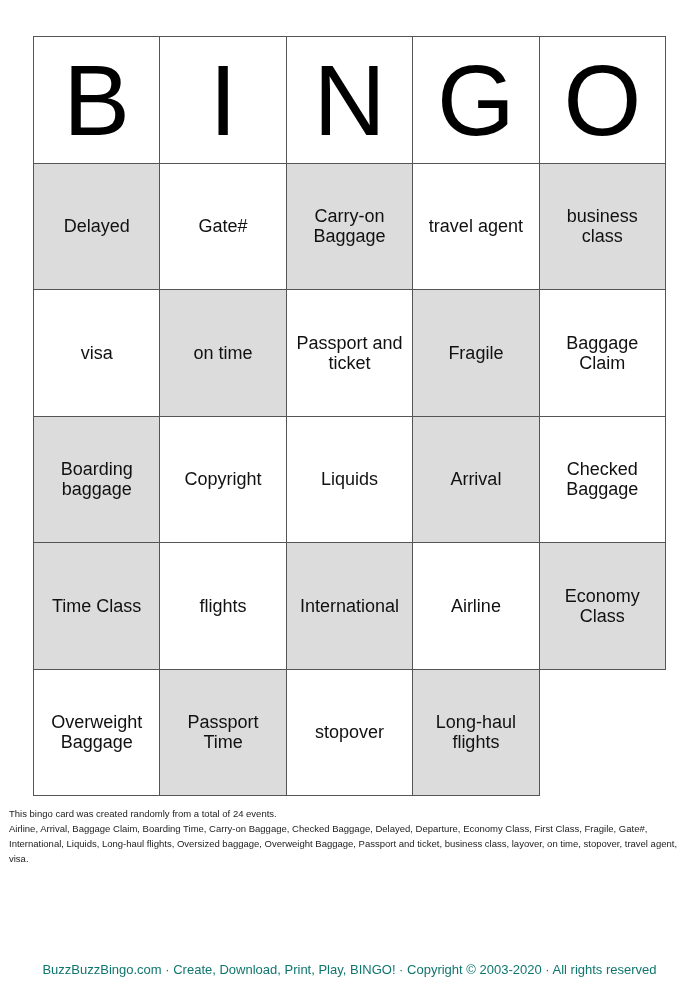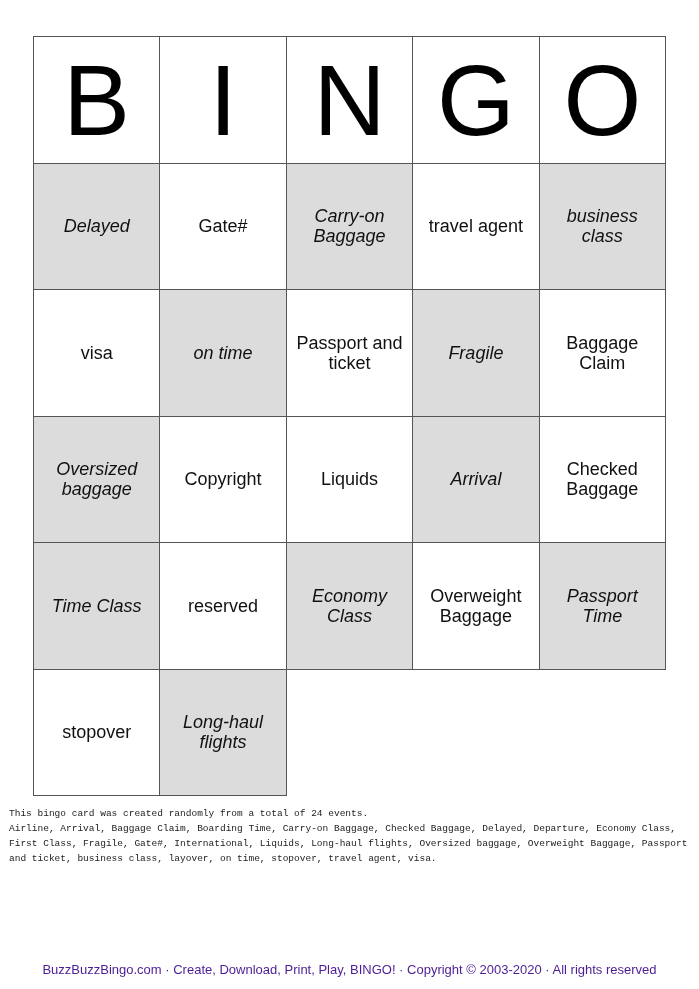--- a/index.html
+++ b/index.html
@@ -4,24 +4,24 @@
 <style>
   html, body { margin: 0; padding: 0; background: #ffffff; }
   body { width: 699px; height: 989px; position: relative; overflow: hidden;
          font-family: "Liberation Sans", sans-serif; color: #111; }
   .card { position: absolute; left: 33px; top: 36px; width: 633px; height: 760px;
           display: grid; grid-template-columns: repeat(5, 1fr); grid-template-rows: repeat(6, 1fr);
           border-top: 1px solid #555; border-left: 1px solid #555; box-sizing: border-box; }
   .cell { border-right: 1px solid #555; border-bottom: 1px solid #555; box-sizing: border-box;
           display: flex; align-items: center; justify-content: center; text-align: center;
           font-size: 18px; line-height: 20px; padding: 0 6px; background: #fff; }
-  .cell.shaded { background: #dcdcdc; font-style: italic; }
+  .cell.shaded { background: #dcdcdc; }
   .cell.head { font-size: 100px; line-height: 100px; color: #000; font-weight: normal; }
-  .note { position: absolute; left: 9px; top: 806px; width: 680px; font-size: 9.5px; line-height: 15px; color: #222; font-family: Liberation Mono, monospace; }
-  .footer { position: absolute; left: 0; top: 962px; width: 699px; text-align: center; font-size: 13px; color: #4c1d95; }
+  .note { position: absolute; left: 9px; top: 806px; width: 680px; font-size: 9.5px; line-height: 15px; color: #222; }
+  .footer { position: absolute; left: 0; top: 962px; width: 699px; text-align: center; font-size: 13px; color: #0f766e; }
 </style>
 </head>
 <body>
 
 <div class="card">
   <div class="cell head">B</div>
   <div class="cell head">I</div>
   <div class="cell head">N</div>
   <div class="cell head">G</div>
   <div class="cell head">O</div>
@@ -31,28 +31,30 @@
   <div class="cell shaded">Carry-on Baggage</div>
   <div class="cell">travel agent</div>
   <div class="cell shaded">business class</div>
 
   <div class="cell">visa</div>
   <div class="cell shaded">on time</div>
   <div class="cell">Passport and ticket</div>
   <div class="cell shaded">Fragile</div>
   <div class="cell">Baggage Claim</div>
 
-  <div class="cell shaded">Oversized baggage</div>
+  <div class="cell shaded">Boarding baggage</div>
   <div class="cell">Copyright</div>
   <div class="cell">Liquids</div>
   <div class="cell shaded">Arrival</div>
 
   <div class="cell">Checked Baggage</div>
   <div class="cell shaded">Time Class</div>
-  <div class="cell">reserved</div>
+  <div class="cell">flights</div>
+  <div class="cell shaded">International</div>
+  <div class="cell">Airline</div>
 
   <div class="cell shaded">Economy Class</div>
   <div class="cell">Overweight Baggage</div>
   <div class="cell shaded">Passport Time</div>
   <div class="cell">stopover</div>
   <div class="cell shaded">Long-haul flights</div>
 </div>
 
 <div class="note">
   <div>This bingo card was created randomly from a total of 24 events.</div>

